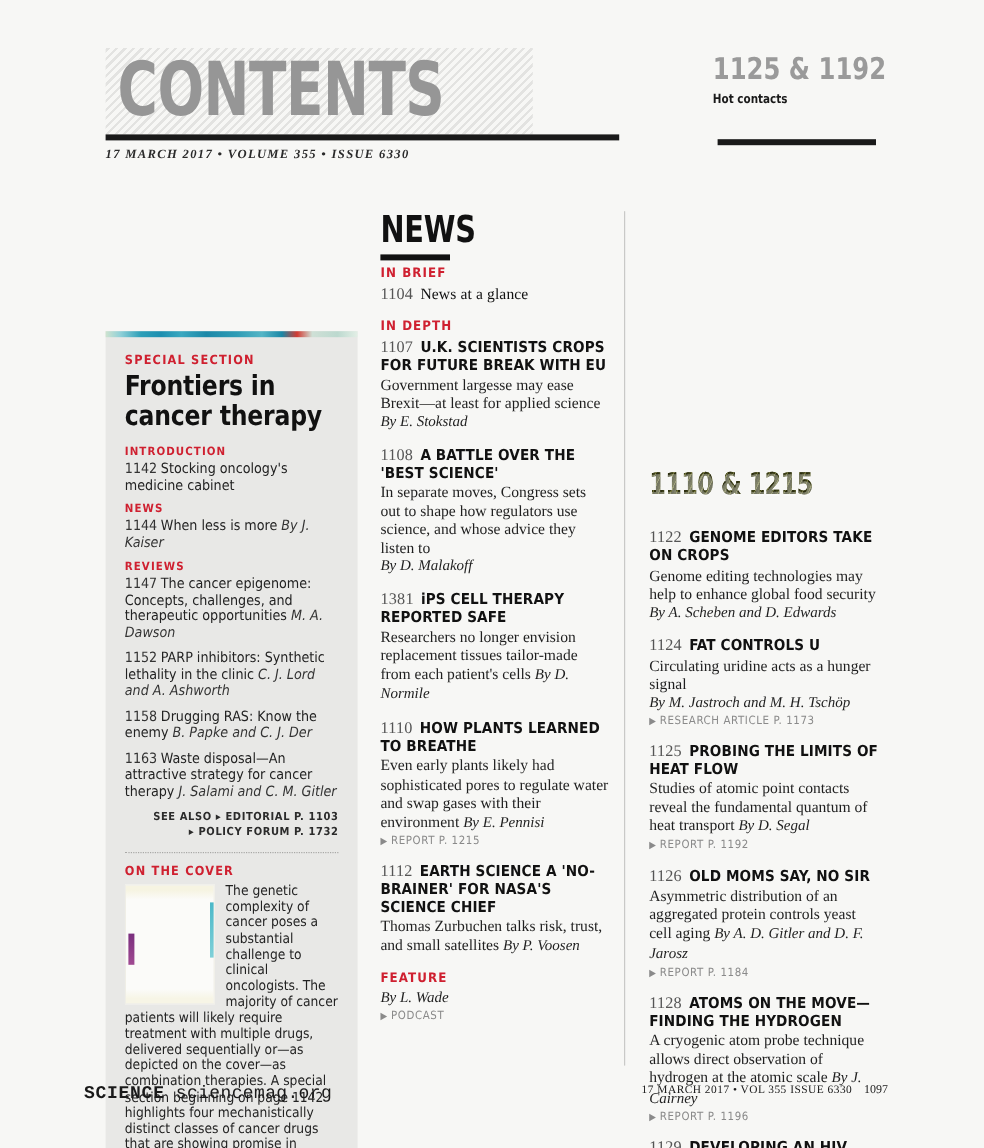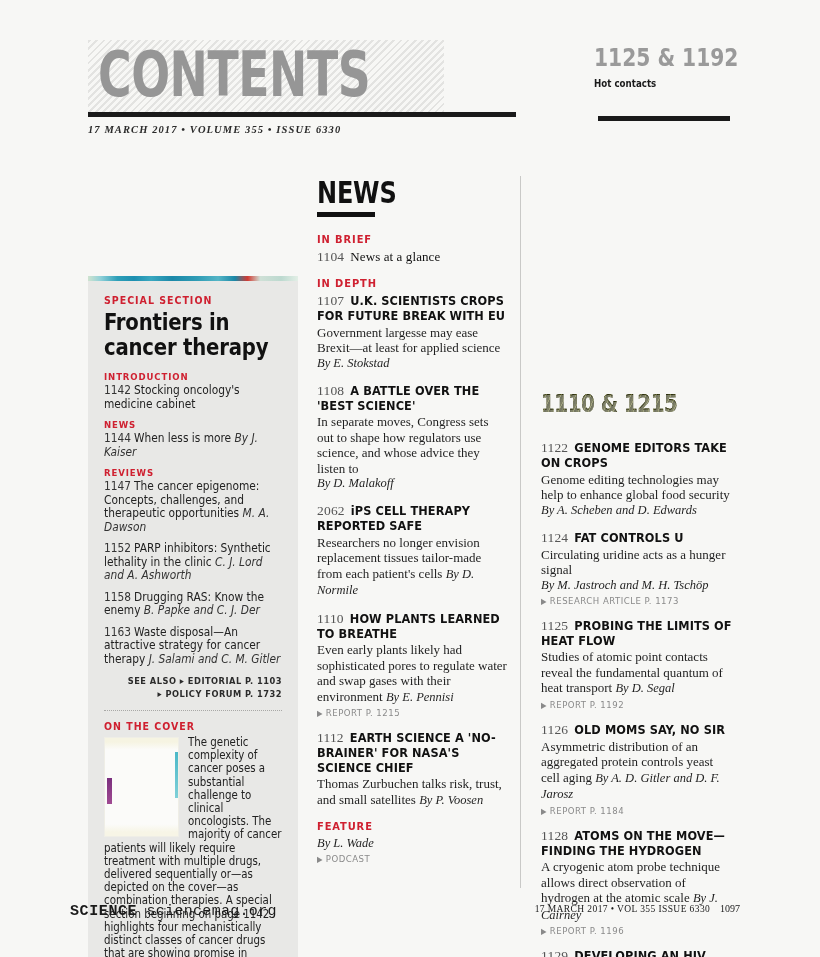--- a/index.html
+++ b/index.html
@@ -274,38 +274,38 @@
 
       </div>
     </div>
   </div>
 
   <div class="colmid">
     <div>
       <div class="sec-big">NEWS</div>
       <div class="sec-big-rule"></div>
     </div>
-    <div id="news-sections" style="margin-top:16px;">
+    <div id="news-sections" style="margin-top:4px;">
         <div class="kicker">IN BRIEF</div>
         <div class="entry">
           <div class="hd"><span class="pnum">1104</span><span class="ttl" style="font-family: &quot;Liberation Serif&quot;, serif; font-weight: 400; font-size: 13px;">News at a glance</span></div>
         </div>
         <div class="kicker">IN DEPTH</div>
         <div class="entry">
           <div class="hd"><span class="pnum">1107</span><span class="ttl">U.K. SCIENTISTS CROPS FOR FUTURE BREAK WITH EU</span></div>
           <div class="dek">Government largesse may ease Brexit—at least for applied science</div>
           <div class="by">By E. Stokstad</div>
         </div>
         <div class="entry">
           <div class="hd"><span class="pnum">1108</span><span class="ttl">A BATTLE OVER THE 'BEST SCIENCE'</span></div>
           <div class="dek">In separate moves, Congress sets out to shape how regulators use science, and whose advice they listen to</div>
           <div class="by">By D. Malakoff</div>
         </div>
         <div class="entry">
-          <div class="hd"><span class="pnum">2062</span><span class="ttl">iPS CELL THERAPY REPORTED SAFE</span></div>
+          <div class="hd"><span class="pnum">1381</span><span class="ttl">iPS CELL THERAPY REPORTED SAFE</span></div>
           <div class="dek">Researchers no longer envision replacement tissues tailor-made from each patient's cells  <span class="by">By D. Normile</span></div>
         </div>
         <div class="entry">
           <div class="hd"><span class="pnum">1110</span><span class="ttl">HOW PLANTS LEARNED TO BREATHE</span></div>
           <div class="dek">Even early plants likely had sophisticated pores to regulate water and swap gases with their environment  <span class="by">By E. Pennisi</span></div>
           <div class="xref"><span class="arr">▶ </span>REPORT P. 1215</div>
         </div>
         <div class="entry">
           <div class="hd"><span class="pnum">1112</span><span class="ttl">EARTH SCIENCE A 'NO-BRAINER' FOR NASA'S SCIENCE CHIEF</span></div>
           <div class="dek">Thomas Zurbuchen talks risk, trust, and small satellites  <span class="by">By P. Voosen</span></div>

